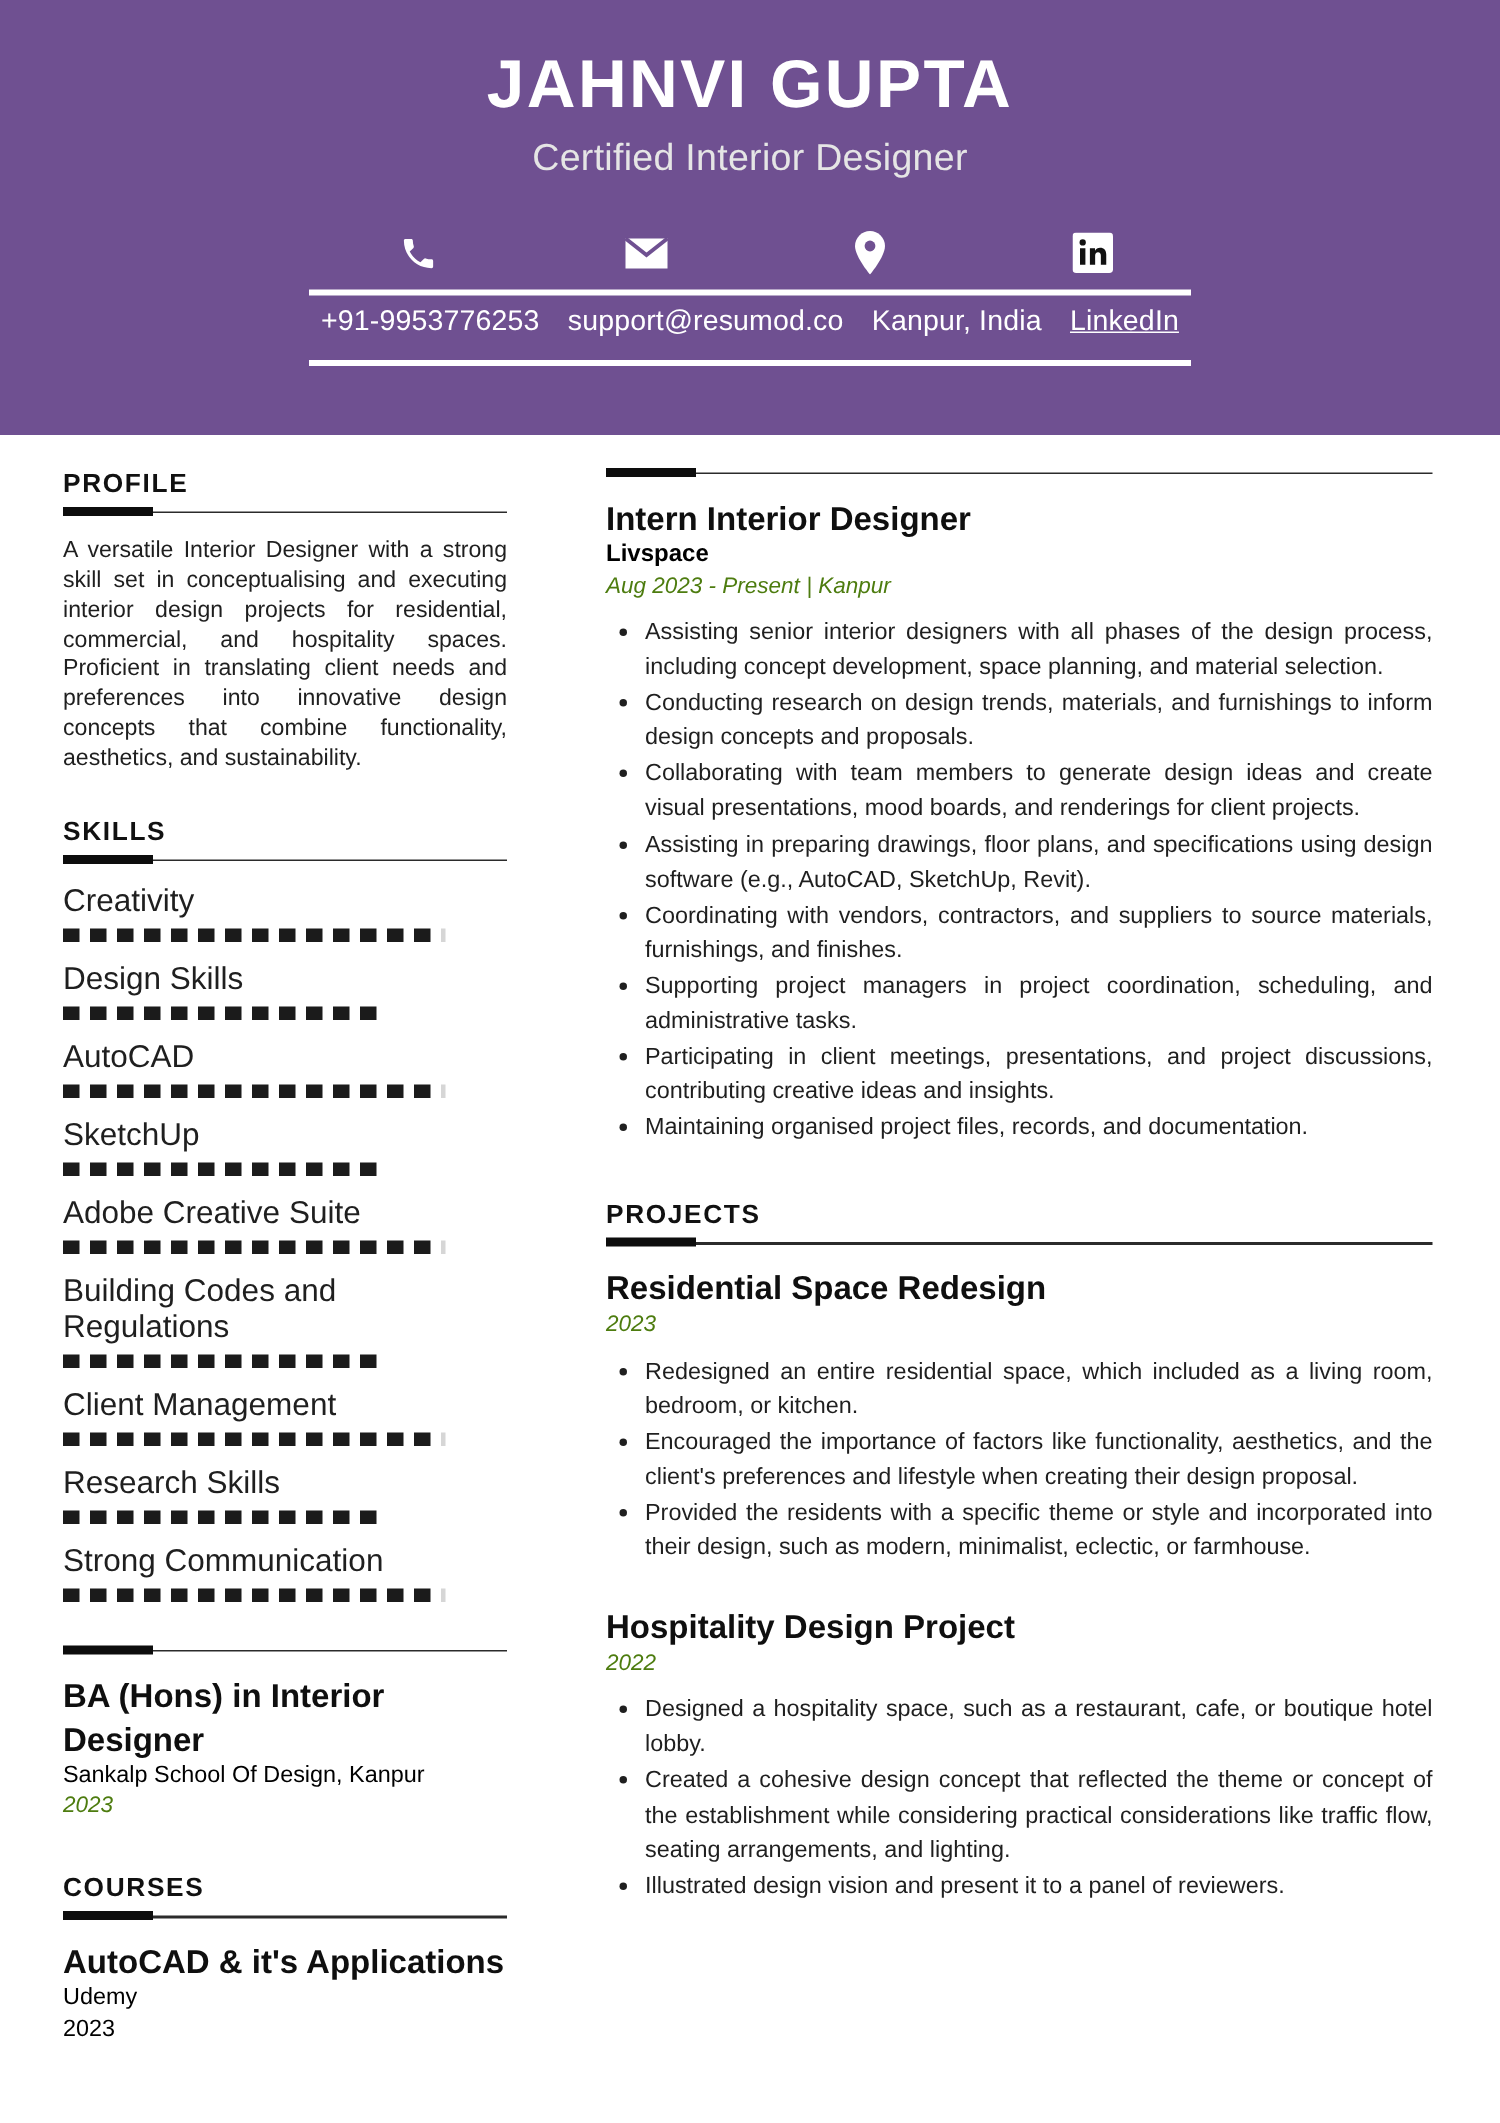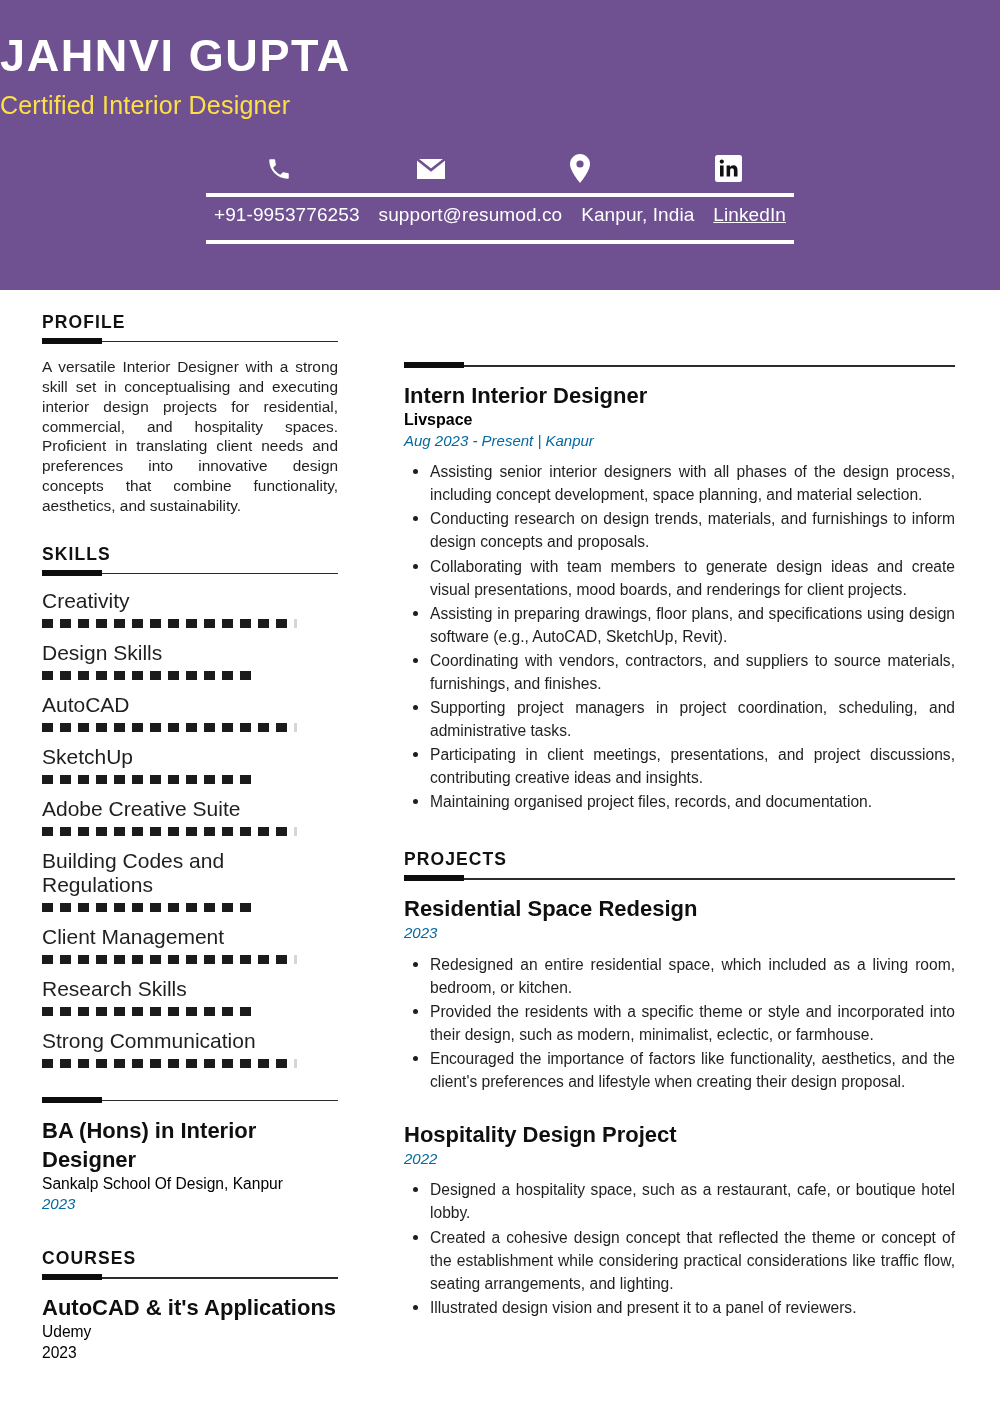--- a/index.html
+++ b/index.html
@@ -11,31 +11,31 @@
     color: #1a1a1a;
   }
   .page { width: 1000px; height: 1415px; position: relative; background:#fff; }
 
   
   .header {
     background: #6f5091;
     width: 100%;
     height: 290px;
     padding-top: 32px;
-    text-align: left;
+    text-align: center;
   }
   .name {
     color: #ffffff;
     font-size: 45px;
     font-weight: bold;
     letter-spacing: 1.6px;
     line-height: 1.08;
   }
   .tagline {
-    color: #fde047;
+    color: #e5e5e5;
     font-size: 25px;
     font-weight: 400;
     margin-top: 10px;
     letter-spacing: 0.2px;
   }
   .contact-wrap { width: 588px; margin: 30px auto 0 auto; }
   .icon-row {
     display: flex;
     justify-content: space-between;
     align-items: flex-end;
@@ -57,21 +57,21 @@
     font-size: 19px;
     letter-spacing: 0.1px;
     white-space: nowrap;
   }
   .contact-row .linkedin { text-decoration: underline; }
 
   
   .body {
     display: flex;
     padding: 22px 45px 0 42px;
-    align-items: center;
+    align-items: flex-start;
   }
   .col-left { width: 296px; flex: 0 0 296px; }
   .col-gap  { width: 66px; flex: 0 0 66px; }
   .col-right { flex: 1 1 auto; }
 
   .section { margin-bottom: 2px; }
   .sec-title {
     font-size: 17.5px;
     font-weight: bold;
     letter-spacing: 1.1px;
@@ -105,21 +105,21 @@
   }
   .skill-bar i.faint { background:#d6d6d6; width: 3px; }
 
   
   .entry { margin-bottom: 8px; }
   .entry-title {
     font-size: 22px; font-weight: bold; color:#0f0f0f; line-height:1.32;
   }
   .entry-sub { font-size: 15.6px; color:#000000; line-height:1.3; }
   .entry-sub.bold { font-weight: bold; font-size: 16px; }
-  .entry-meta { font-size: 15px; font-style: italic; color:#0369a1; line-height:1.35; }
+  .entry-meta { font-size: 15px; font-style: italic; color:#4d7c0f; line-height:1.35; }
 
   .bullets { list-style: none; margin-top: 9px; }
   .bullets li {
     position: relative;
     padding-left: 26px;
     font-size: 15.6px;
     line-height: 1.48;
     text-align: justify;
     color:#1f1f1f;
     margin-bottom: 1px;
@@ -447,22 +447,22 @@
           <div class="thin"></div>
             <div class="thick"></div>
         </div>
         <div id="projects-list">
             <div class="entry">
               <div class="entry-title">Residential Space Redesign</div>
               <div class="entry-meta">2023</div>
             </div>
             <ul class="bullets">
               <li>Redesigned an entire residential space, which included as a living room, bedroom, or kitchen.</li>
+              <li>Encouraged the importance of factors like functionality, aesthetics, and the client's preferences and lifestyle when creating their design proposal.</li>
               <li>Provided the residents with a specific theme or style and incorporated into their design, such as modern, minimalist, eclectic, or farmhouse.</li>
-              <li>Encouraged the importance of factors like functionality, aesthetics, and the client's preferences and lifestyle when creating their design proposal.</li>
             </ul>
             <div class="gap-md"></div>
             <div class="entry">
               <div class="entry-title">Hospitality Design Project</div>
               <div class="entry-meta">2022</div>
             </div>
             <ul class="bullets">
               <li>Designed a hospitality space, such as a restaurant, cafe, or boutique hotel lobby.</li>
               <li>Created a cohesive design concept that reflected the theme or concept of the establishment while considering practical considerations like traffic flow, seating arrangements, and lighting.</li>
               <li>Illustrated design vision and present it to a panel of reviewers.</li>

